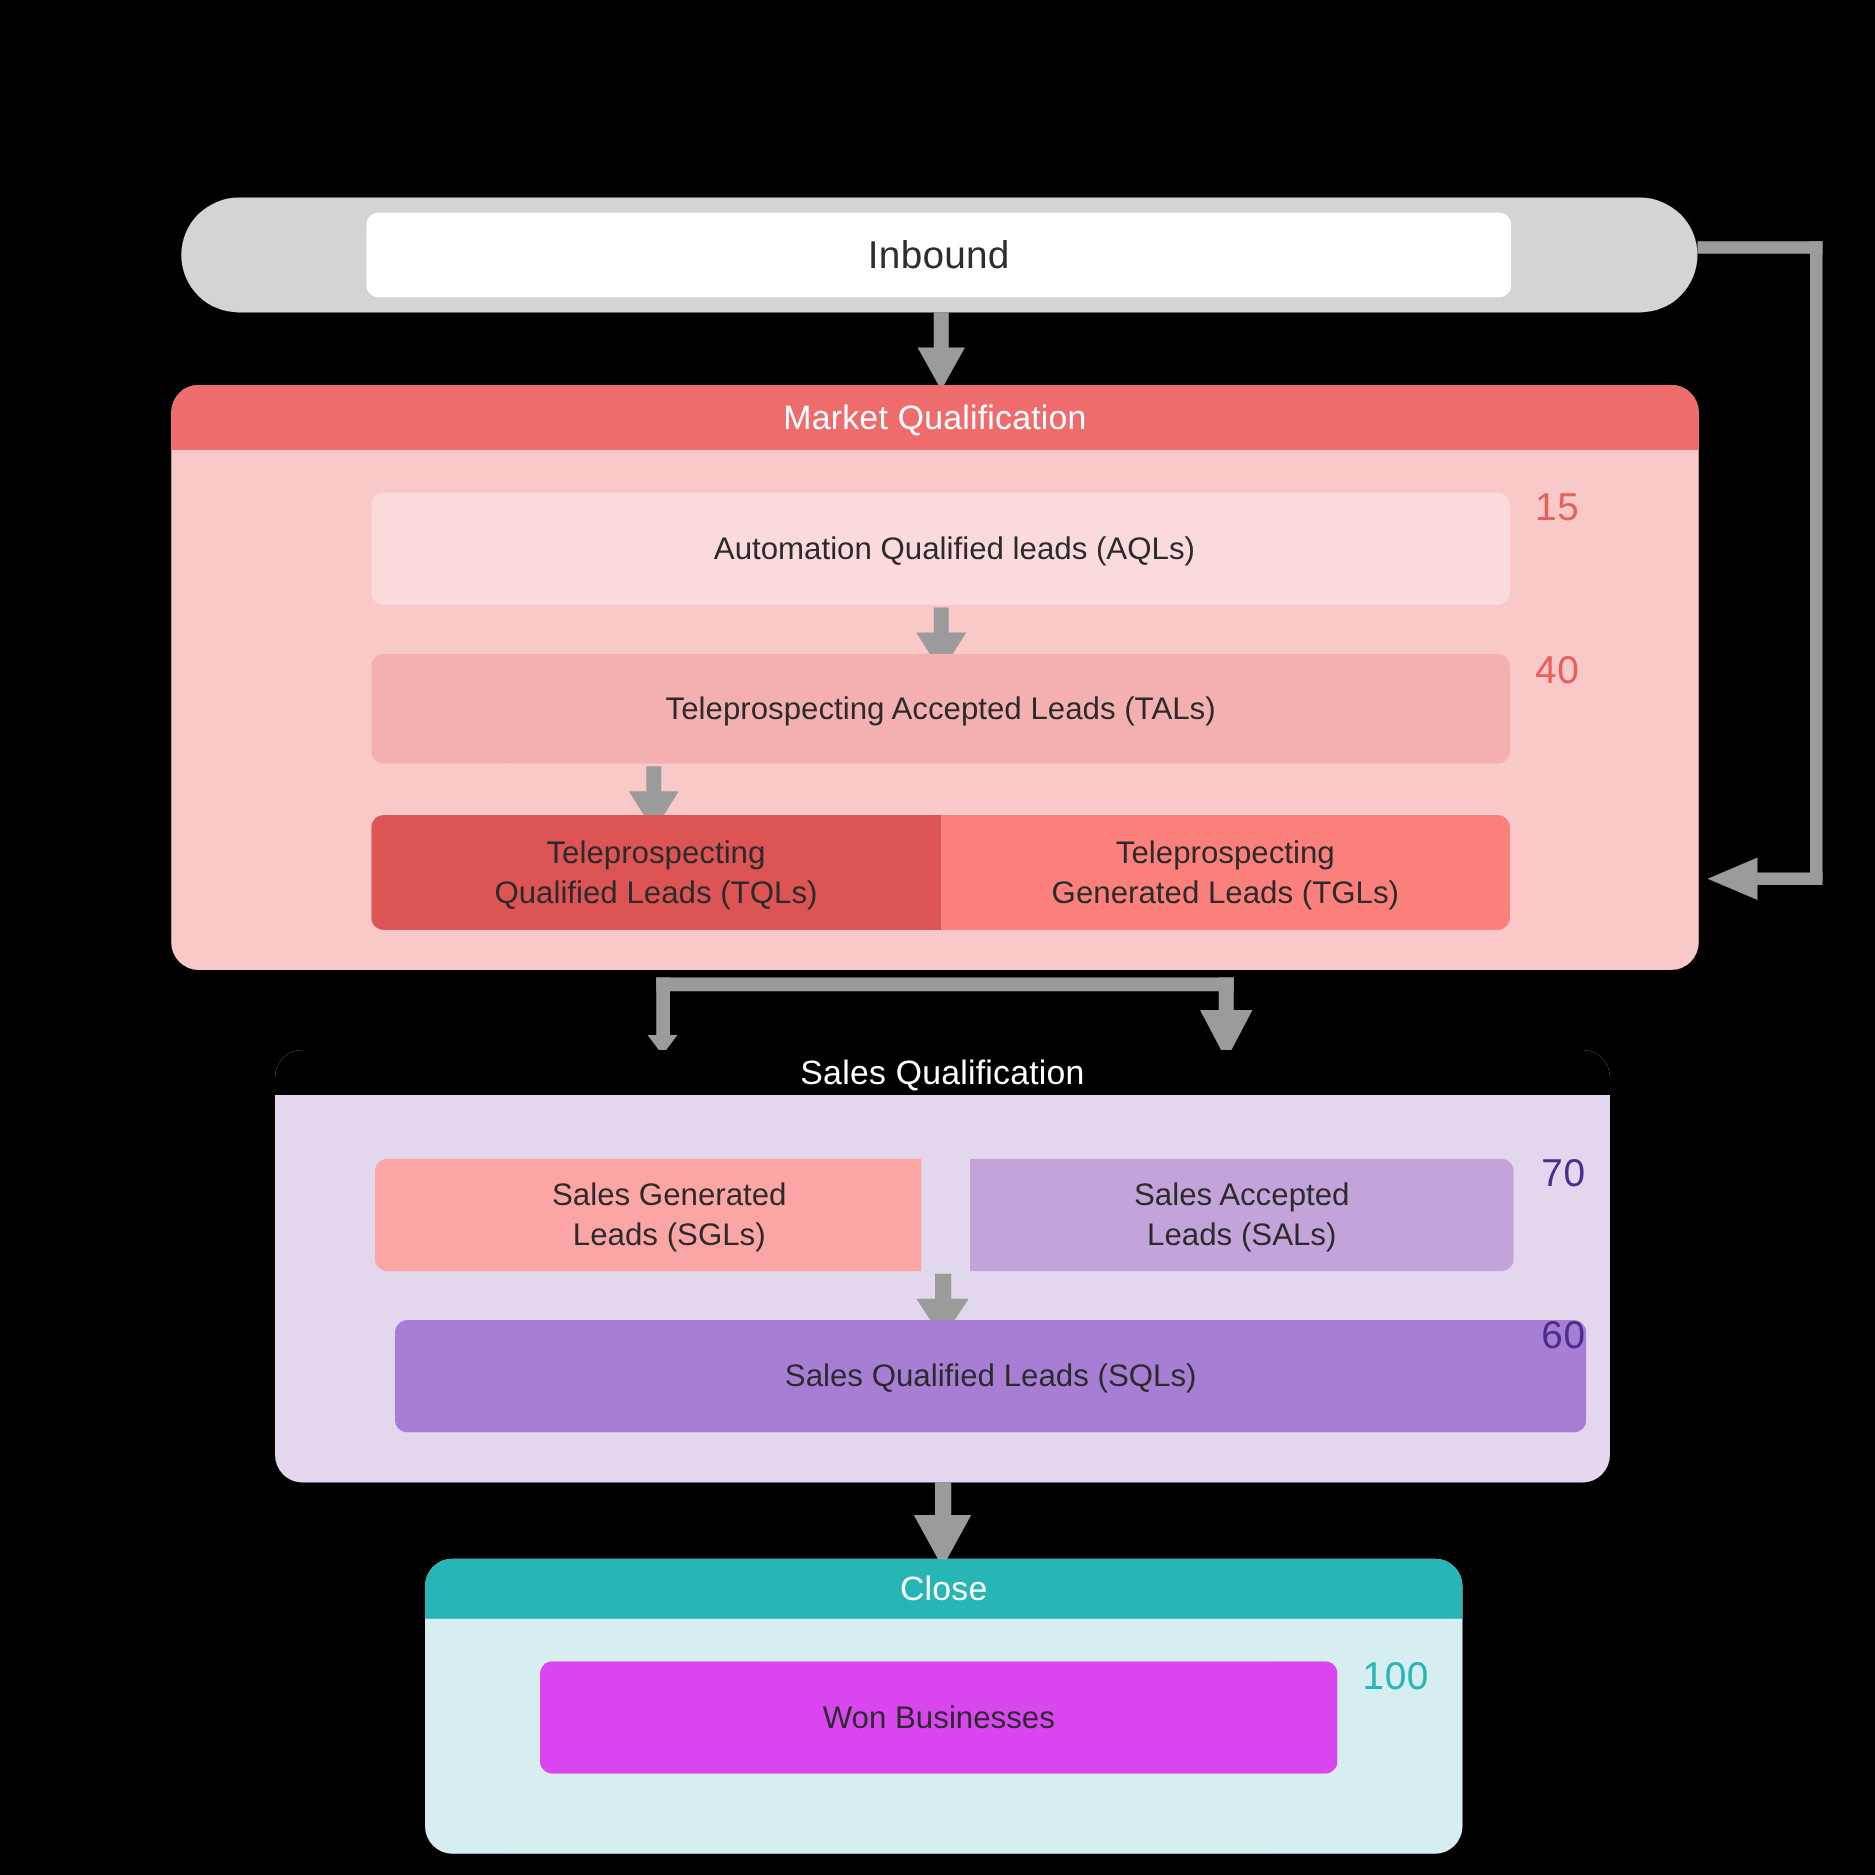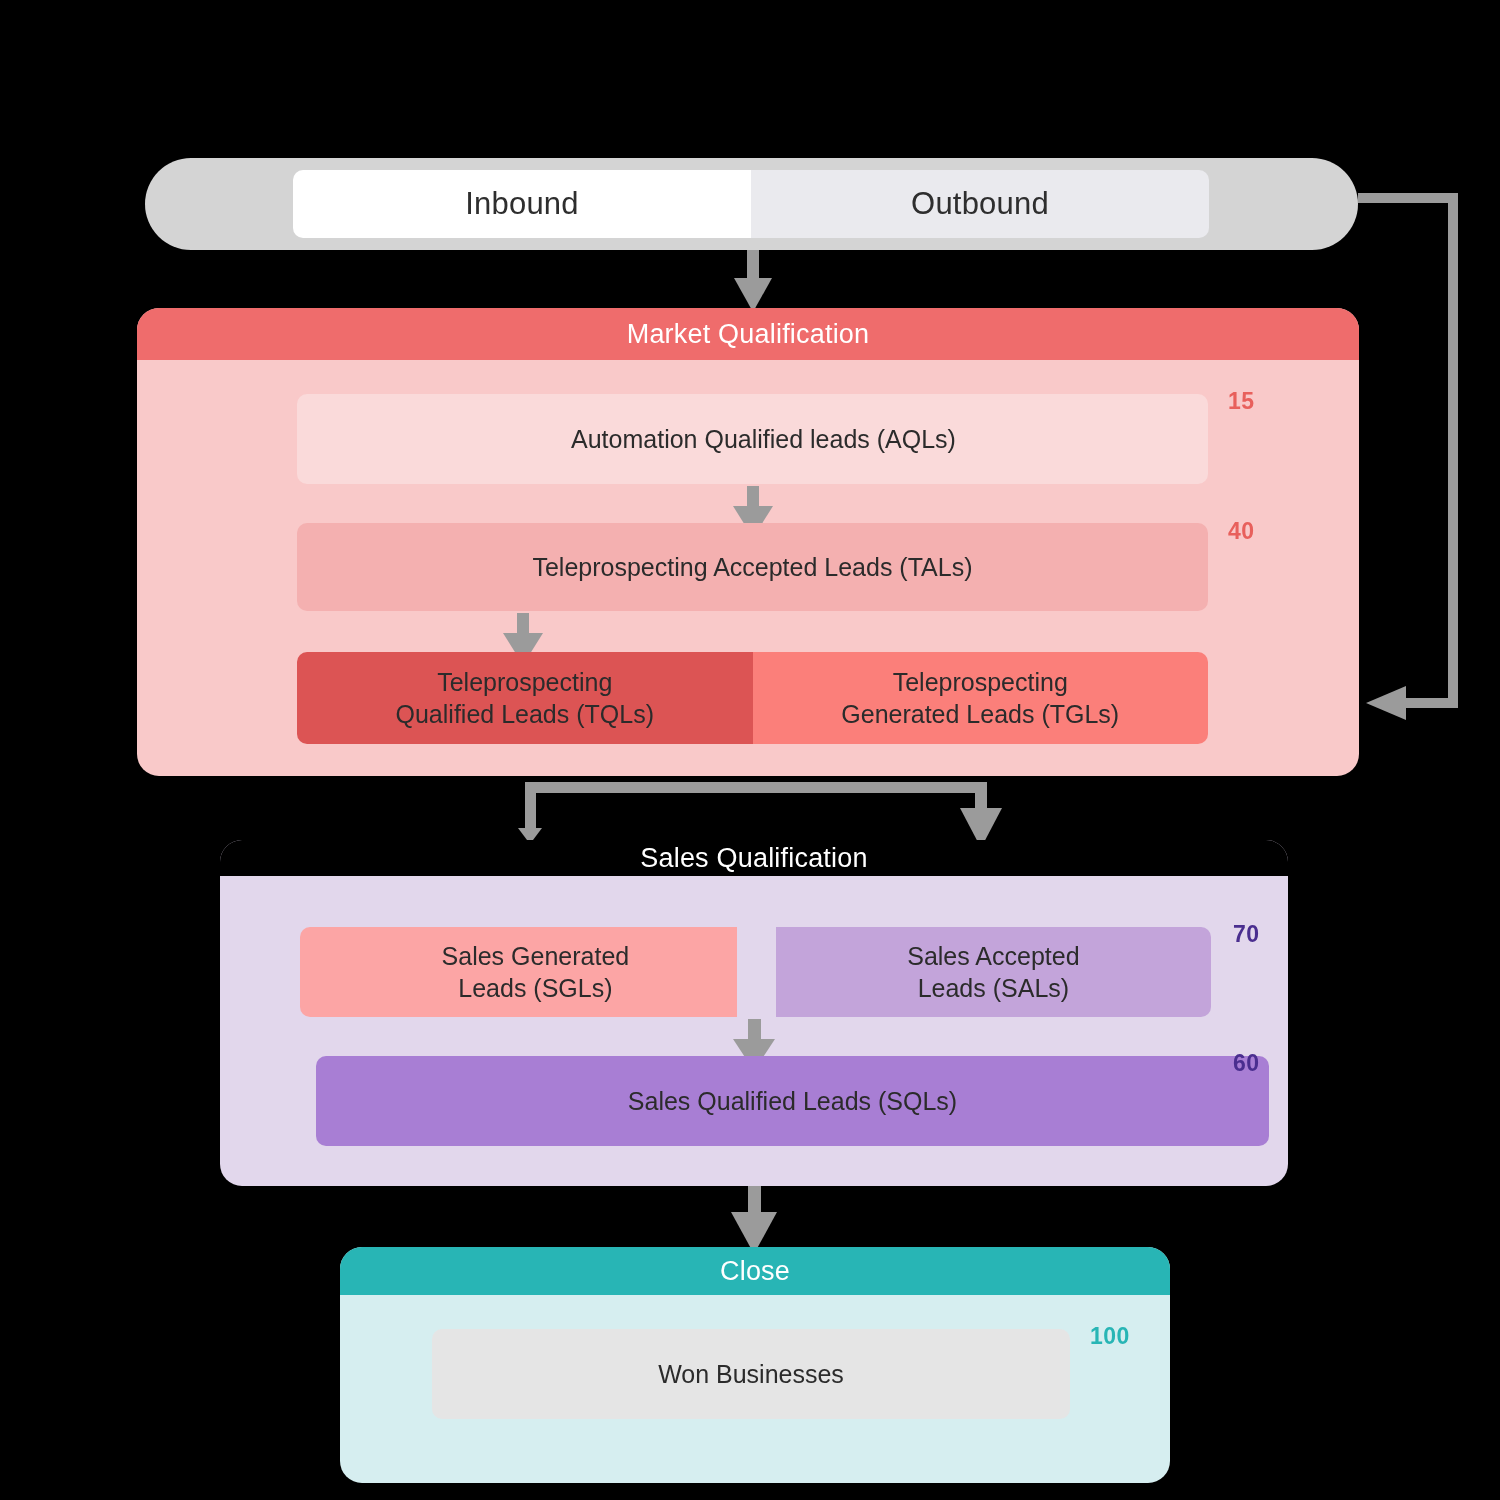--- a/index.html
+++ b/index.html
@@ -100,26 +100,26 @@
 
   
   .row-sgl { left: 300px; top: 927px; width: 911px; height: 90px; }
   .row-sql { left: 316px; top: 1056px; width: 953px; height: 90px; }
   .bg-sgl { background: #fca5a5; padding-left: 44px; }
   .bg-sal { background: #c3a4da; margin-left: 39px; }
   .bg-sql { background: #a87ed4; }
 
   
   .row-won { left: 432px; top: 1329px; width: 638px; height: 90px; }
-  .bg-won  { background: #e5e5e5; }
+  .bg-won  { background: #d946ef; }
 
   
   .count {
-    font-size: 23px;
-    font-weight: bold;
+    font-size: 31px;
+    font-weight: normal;
     letter-spacing: 0.5px;
   }
   .count-red    { color: #e8605c; }
   .count-purple { color: #4a2e8f; }
   .count-teal   { color: #28b5b5; }
 
   .c15  { left: 1228px; top: 388px; }
   .c40  { left: 1228px; top: 518px; }
   .c70  { left: 1233px; top: 921px; }
   .c80  { left: 1233px; top: 1050px; }
@@ -159,23 +159,20 @@
   <div class="abs ln" style="left:748px; top:1186px; width:13px; height:30px;"></div>
   <svg class="arrow" style="left:731px; top:1212px;" width="46" height="42" viewBox="0 0 46 42">
     <polygon points="23,42 0,0 46,0" fill="#9b9b9b"></polygon>
   </svg>
 
   <div class="abs tabbar"></div>
   <div class="abs segment">
     <div class="seg active">
       <span>Inbound</span>
     </div>
-    <div class="seg inactive">
-      <span>Outbound</span>
-    </div>
   </div>
 
   <div class="abs stage stage-market">
     <div class="stage-header">Market Qualification</div>
     <div class="stage-body"></div>
   </div>
 
   <div class="abs row row-aql">
     <div class="cell bg-aql">Automation Qualified leads (AQLs)</div>
   </div>

